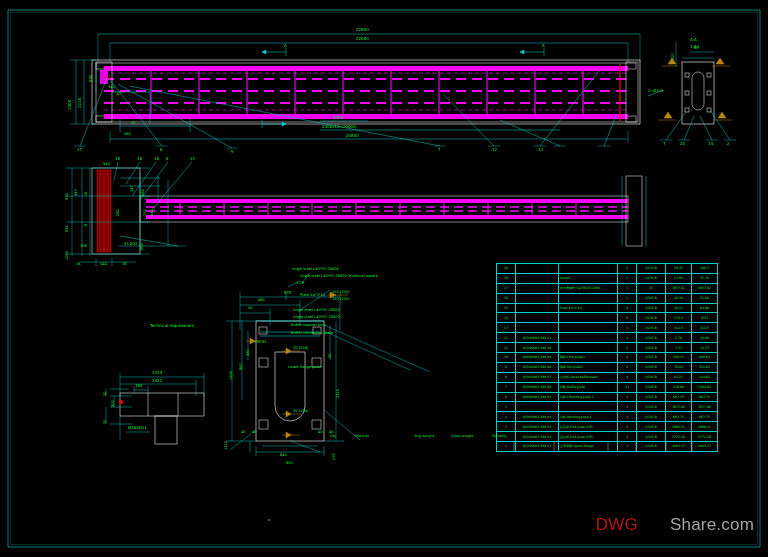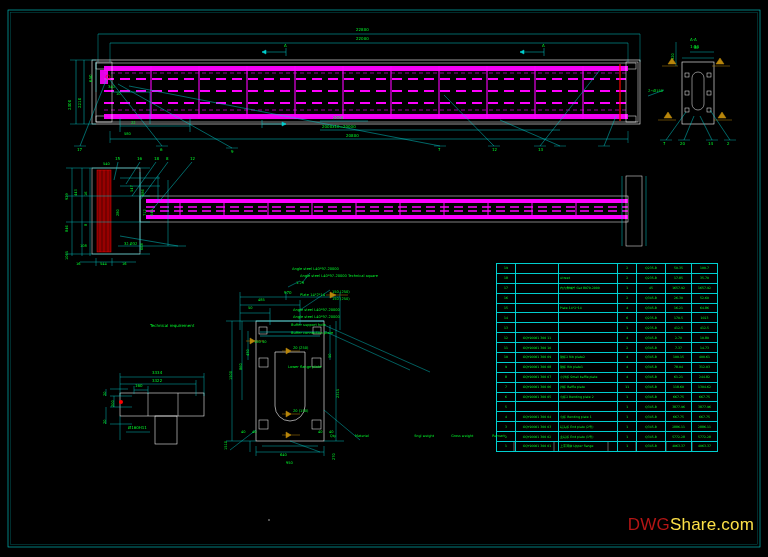--- a/index.html
+++ b/index.html
@@ -8,21 +8,21 @@
   .cad{position:absolute;left:0;top:0;width:768px;height:557px;}
   
   .t{position:absolute;font-family:"DejaVu Sans", sans-serif;white-space:nowrap;line-height:1;}
   .grn{color:#00ff2b;}
   .f35{font-size:3.6px;}
   .f4{font-size:4px;}
   .vert{transform-origin:left top;transform:rotate(-90deg);}
   
   #wm{position:absolute;right:14px;bottom:22px;font-size:17px;font-family:"Liberation Sans",sans-serif;letter-spacing:.2px;font-weight:400;}
   #wm .a{color:#b41515;}
-  #wm .b{color:#fde047;}
+  #wm .b{color:#a3a3a3;margin-left:32px;}
   #dot{position:absolute;left:268px;top:519px;width:2px;height:2px;background:#6d6d6d;border-radius:50%;}
   
   #bom{position:absolute;left:496px;top:263px;width:222px;height:178px;}
   #bom table{border-collapse:collapse;width:100%;height:100%;table-layout:fixed;}
   #bom td{border:0.5px solid #00cfcf;color:#00ff2b;font-size:3.1px;padding:0 1px;height:8.9px;overflow:hidden;white-space:nowrap;}
   .c-no{width:8%;text-align:center;}
   .c-code{width:20%;text-align:center;}
   .c-desc{width:28%;text-align:left;padding-left:2px;}
   .c-qty{width:8%;text-align:center;}
   .c-mat{width:13%;text-align:center;}

